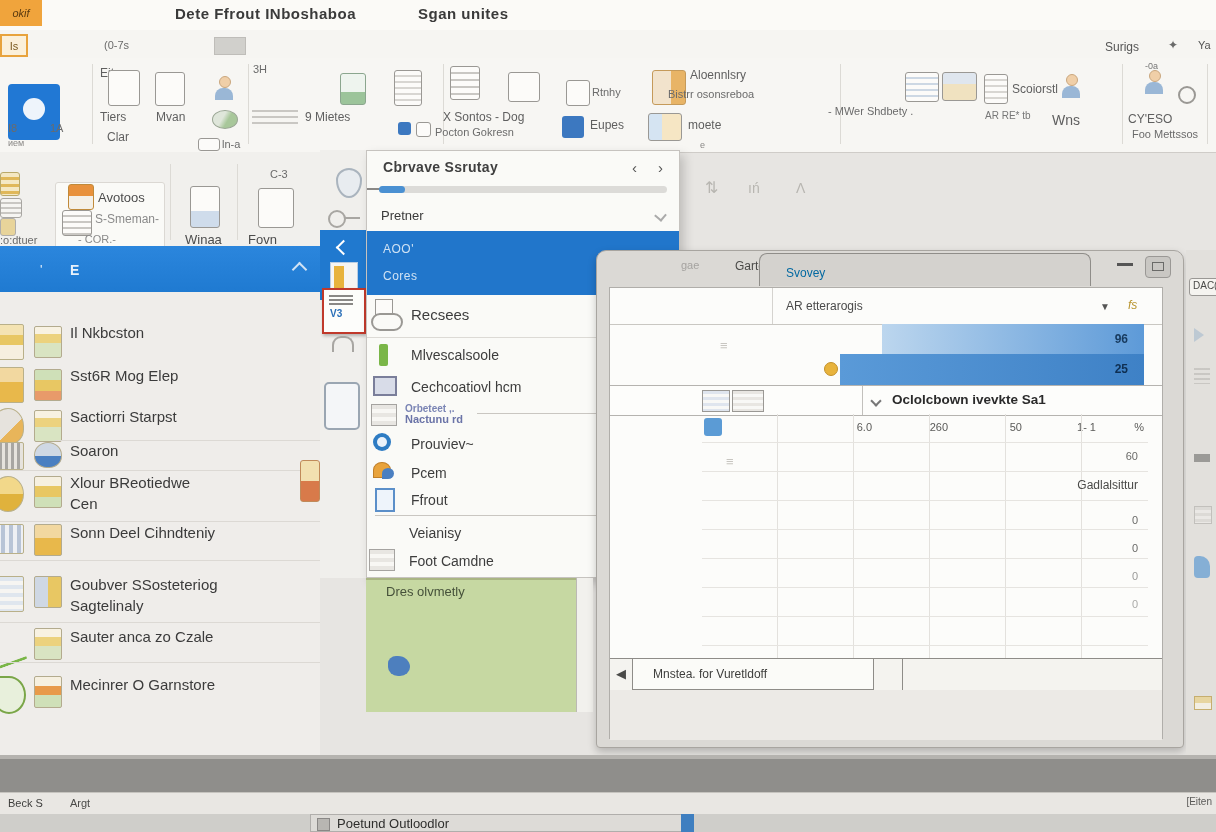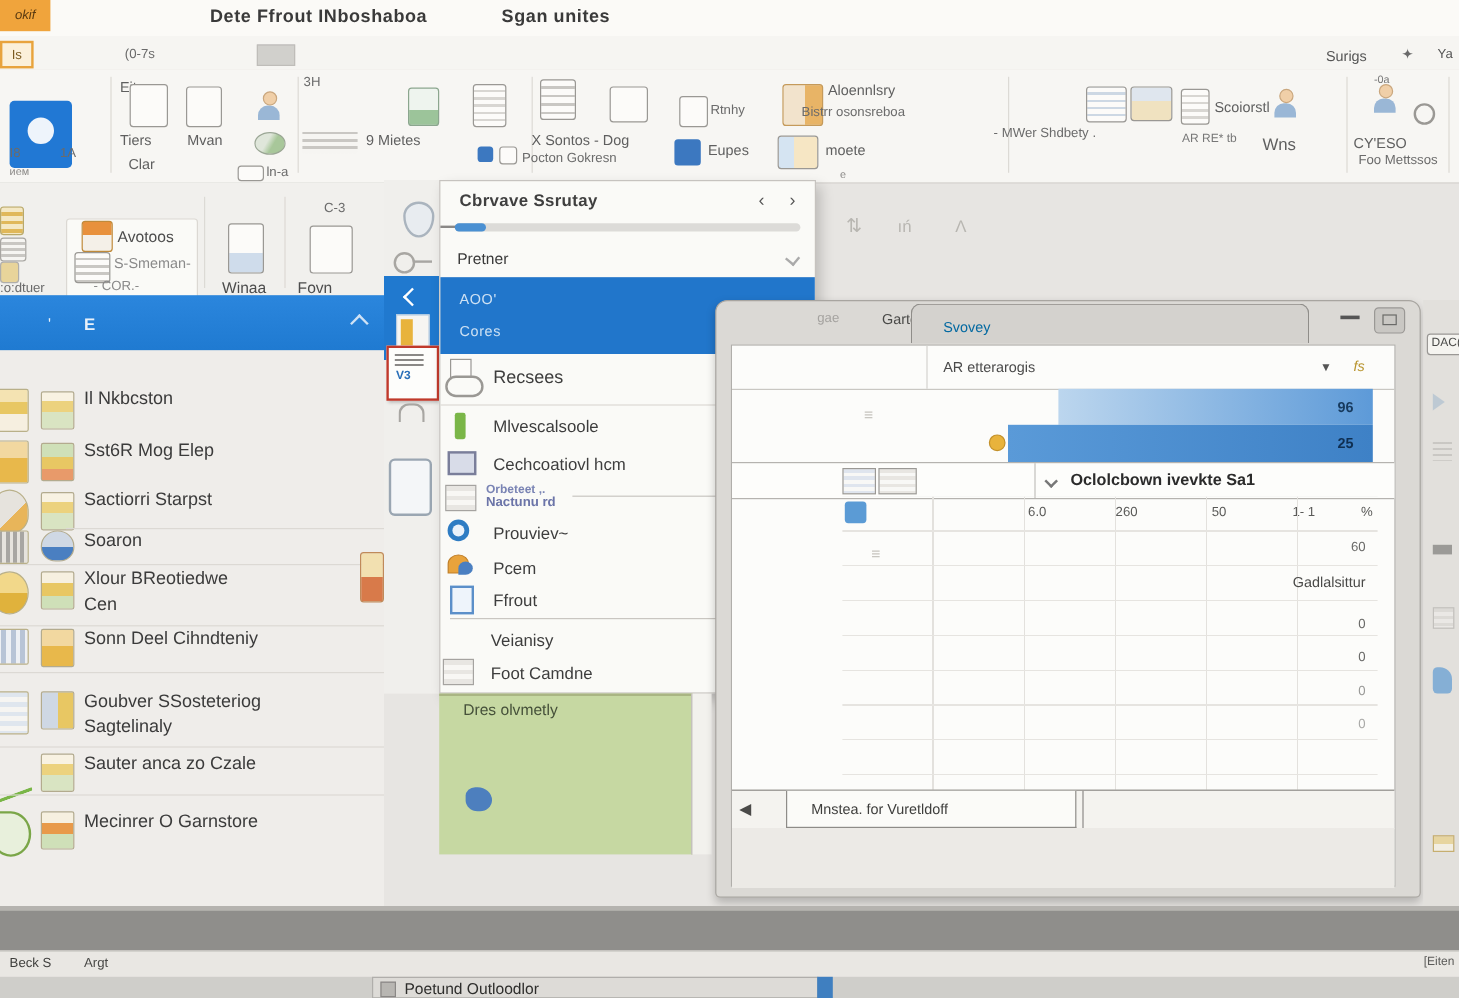--- a/index.html
+++ b/index.html
@@ -144,21 +144,21 @@
   .hdr-vdiv{position:absolute;left:252px;top:0;width:1px;height:29px;background:#c2c0bc;}
   .numrow{position:absolute;left:0;top:126px;width:100%;height:28px;}
   .numrow span{position:absolute;top:7px;font-size:11px;color:#5a5a58;}
   .nicon{position:absolute;left:94px;top:4px;width:18px;height:18px;background:#5b9bd5;border-radius:3px;}
   .grid{position:absolute;left:92px;top:126px;width:446px;height:246px;
         background-image:repeating-linear-gradient(to bottom,transparent 0 28px,#e6e4e0 28px 29px),
                          repeating-linear-gradient(to right,transparent 0 75px,#e3e1dd 75px 76px);}
   .cellv{position:absolute;right:24px;font-size:11px;color:#6a6a68;}
   .sh-tabbar{position:absolute;left:0;top:370px;width:100%;height:32px;border-top:1px solid #8e8c88;background:#f4f3ef;}
   .sh-arrow{position:absolute;left:6px;top:7px;font-size:13px;color:#4a4a48;}
-  .sh-tab{position:absolute;left:22px;top:0;width:242px;height:31px;background:#fbfbf8;border:1px solid #8e8c88;border-top:none;box-sizing:border-box;margin-left:23px;}
+  .sh-tab{position:absolute;left:22px;top:0;width:242px;height:31px;background:#fbfbf8;border:1px solid #8e8c88;border-top:none;box-sizing:border-box;}
   .sh-tab span{position:absolute;left:20px;top:8px;font-size:12px;color:#3e3e3c;}
   .sh-tabdiv{position:absolute;left:292px;top:0;width:1px;height:31px;background:#8e8c88;}
   .sh-bottom{position:absolute;left:0;top:402px;width:100%;height:50px;background:#eceae6;}
   .faintglyph{position:absolute;font-size:13px;color:#c8c6c1;}
 
   
   .rightstrip{left:1186px;top:250px;width:30px;height:505px;background:#e2e0dc;}
   .dactag{position:absolute;left:3px;top:28px;width:34px;height:18px;background:#f5f4f0;border:1px solid #9a9895;border-radius:3px;font-size:10px;color:#4a4a48;padding:1px 0 0 3px;box-sizing:border-box;}
   .rs-ic{position:absolute;left:8px;width:16px;height:12px;opacity:.55;}
 

